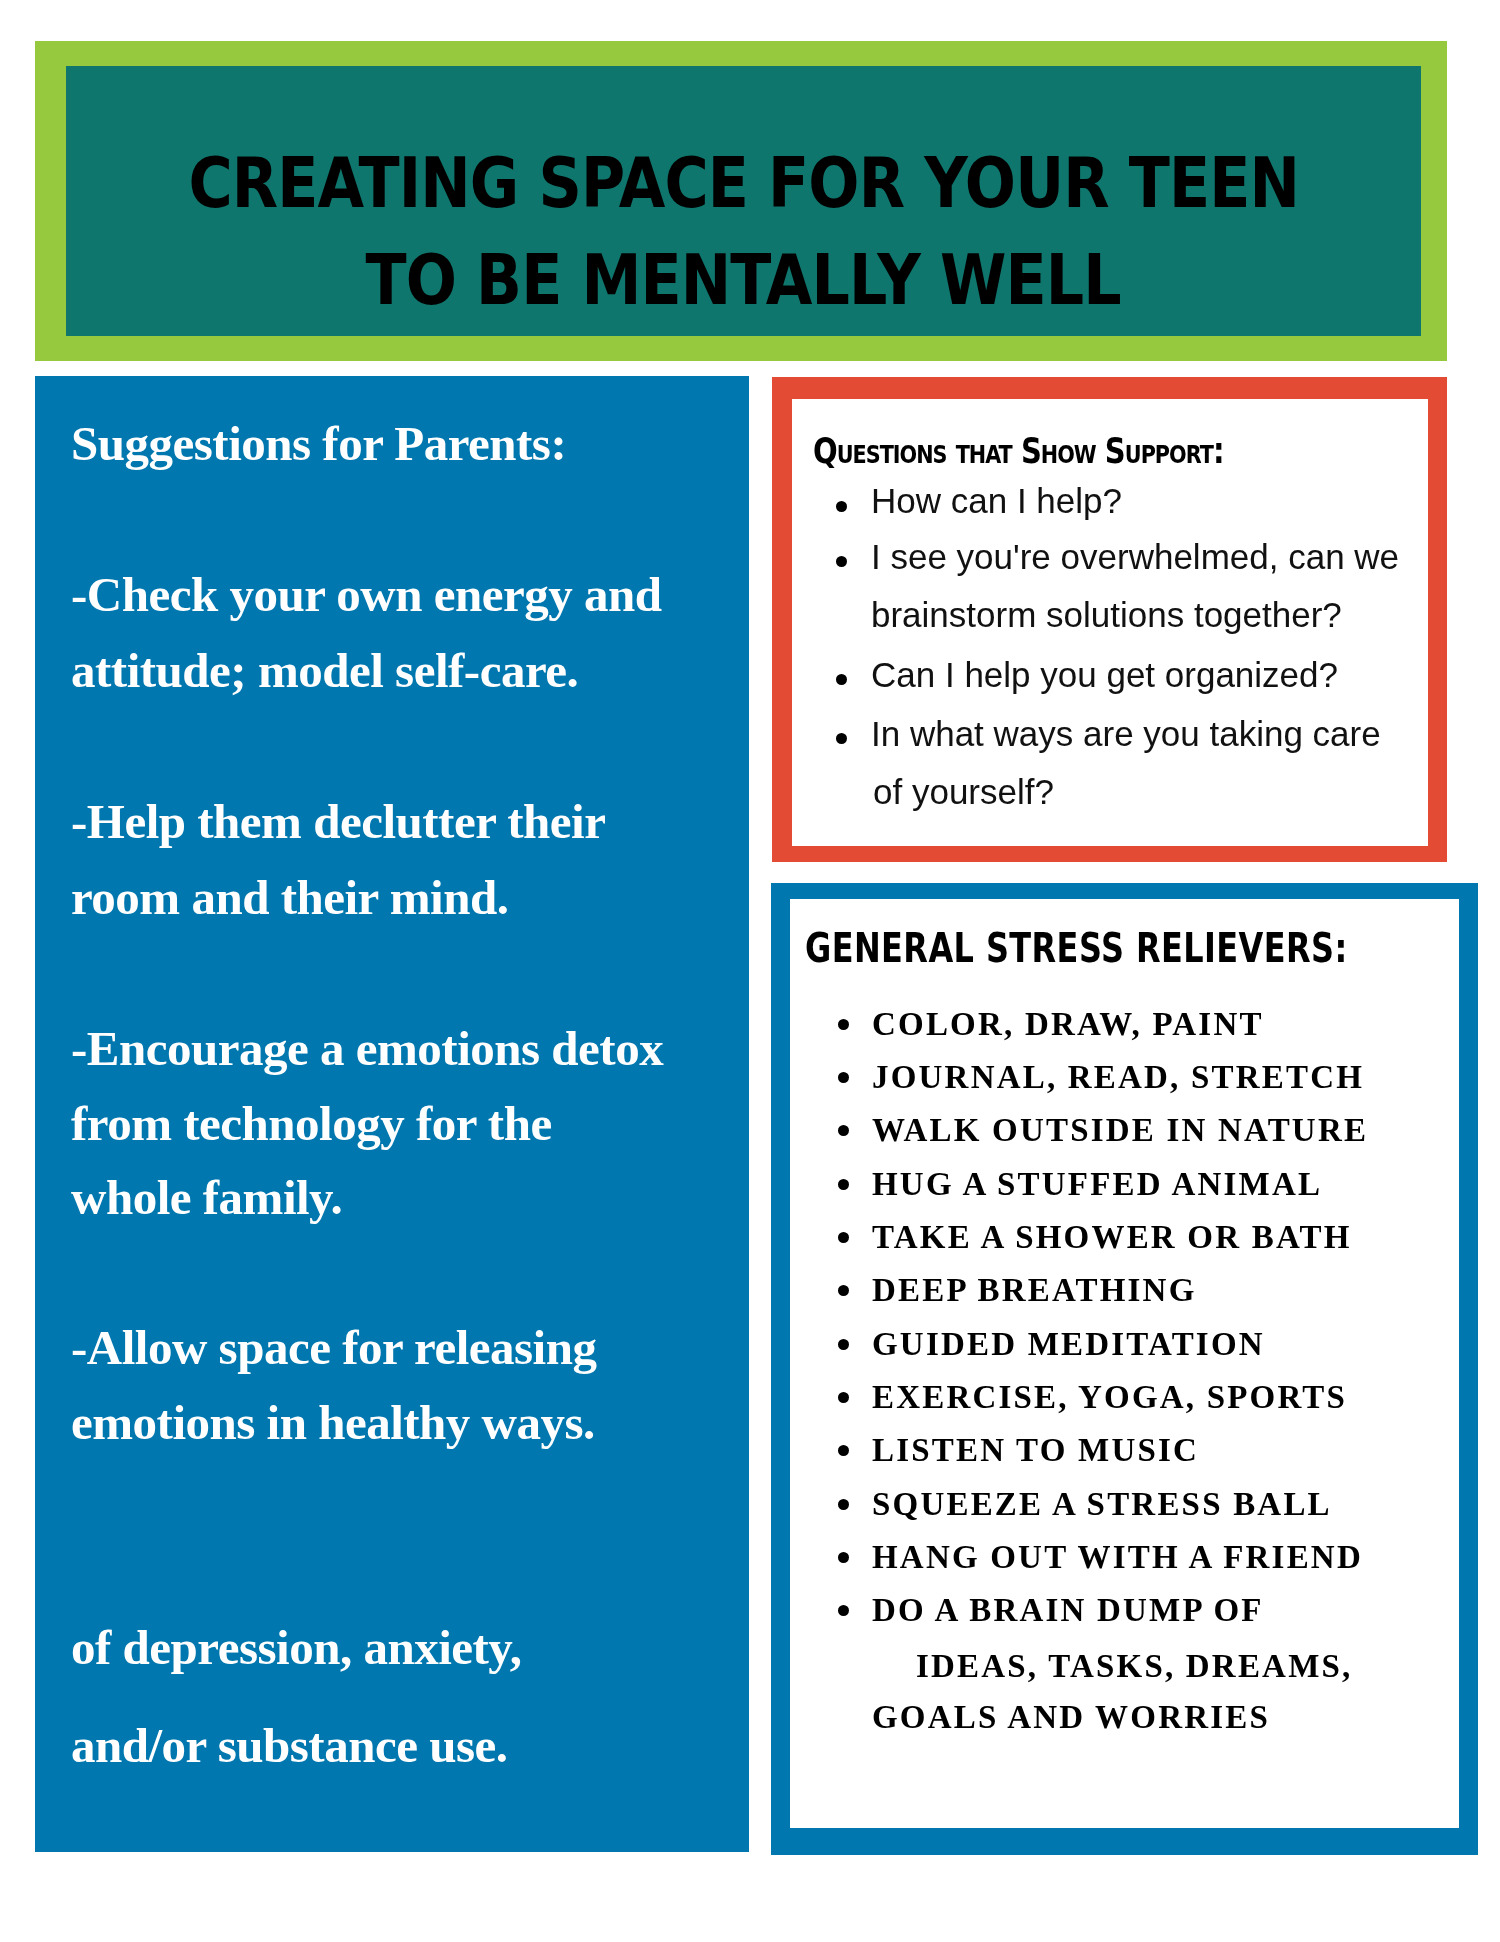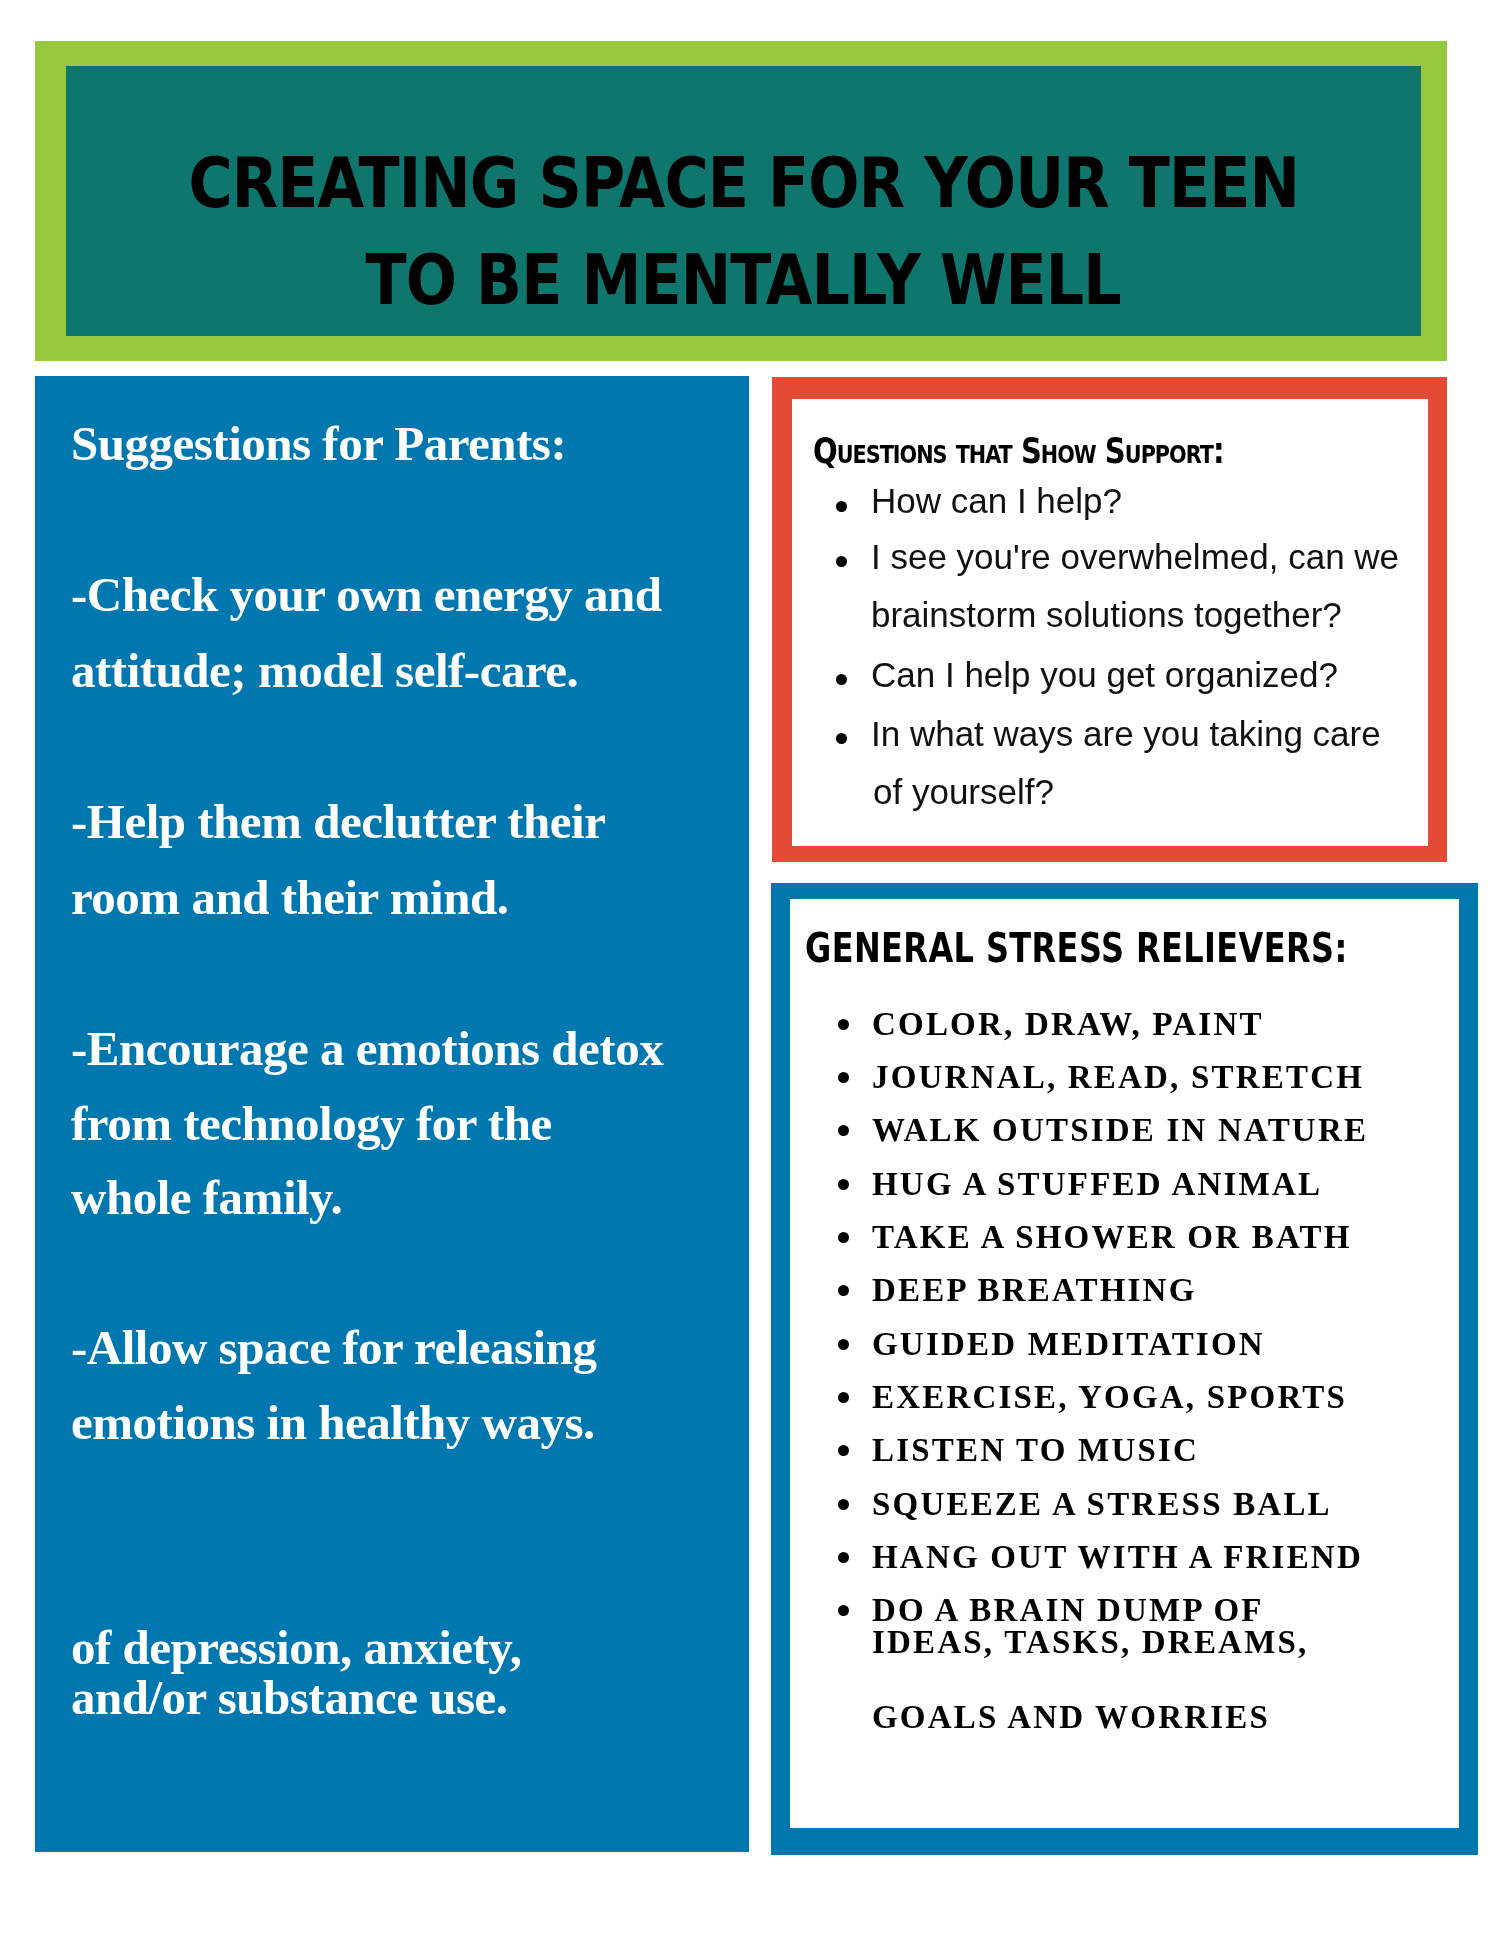--- a/index.html
+++ b/index.html
@@ -98,21 +98,21 @@
   <div class="parents-text" style="top:484px;">room and their mind.</div>
 
   <div class="parents-text" style="top:635px;">-Encourage a emotions detox</div>
   <div class="parents-text" style="top:710px;">from technology for the</div>
   <div class="parents-text" style="top:784px;">whole family.</div>
 
   <div class="parents-text" style="top:934px;">-Allow space for releasing</div>
   <div class="parents-text" style="top:1009px;">emotions in healthy ways.</div>
 
   <div class="parents-text" style="top:1234px;">of depression, anxiety,</div>
-  <div class="parents-text" style="top:1284px;">and/or substance use.</div>
+  <div class="parents-text" style="top:1332px;">and/or substance use.</div>
 </div>
 
 <div id="questions-box" class="abs">
   <div id="questions-inner">
     <div class="q-heading"><span>Questions that Show Support:</span></div>
 
     <div>
       <div class="q-bullet" style="top:102px;"></div>
       <div class="q-line" style="top:82px;">How can I help?</div>
 
@@ -163,17 +163,17 @@
       <div class="r-line" style="top:531px;">LISTEN TO MUSIC</div>
 
       <div class="r-bullet" style="top:600px;"></div>
       <div class="r-line" style="top:585px;">SQUEEZE A STRESS BALL</div>
 
       <div class="r-bullet" style="top:653px;"></div>
       <div class="r-line" style="top:638px;">HANG OUT WITH A FRIEND</div>
 
       <div class="r-bullet" style="top:706px;"></div>
       <div class="r-line" style="top:691px;">DO A BRAIN DUMP OF</div>
-      <div class="r-line" style="top:723px;">IDEAS, TASKS, DREAMS,</div>
+      <div class="r-line" style="top:747px;margin-left:44px;">IDEAS, TASKS, DREAMS,</div>
       <div class="r-line" style="top:798px;">GOALS AND WORRIES</div>
     </div>
   </div>
 </div>
 
 </body></html>

